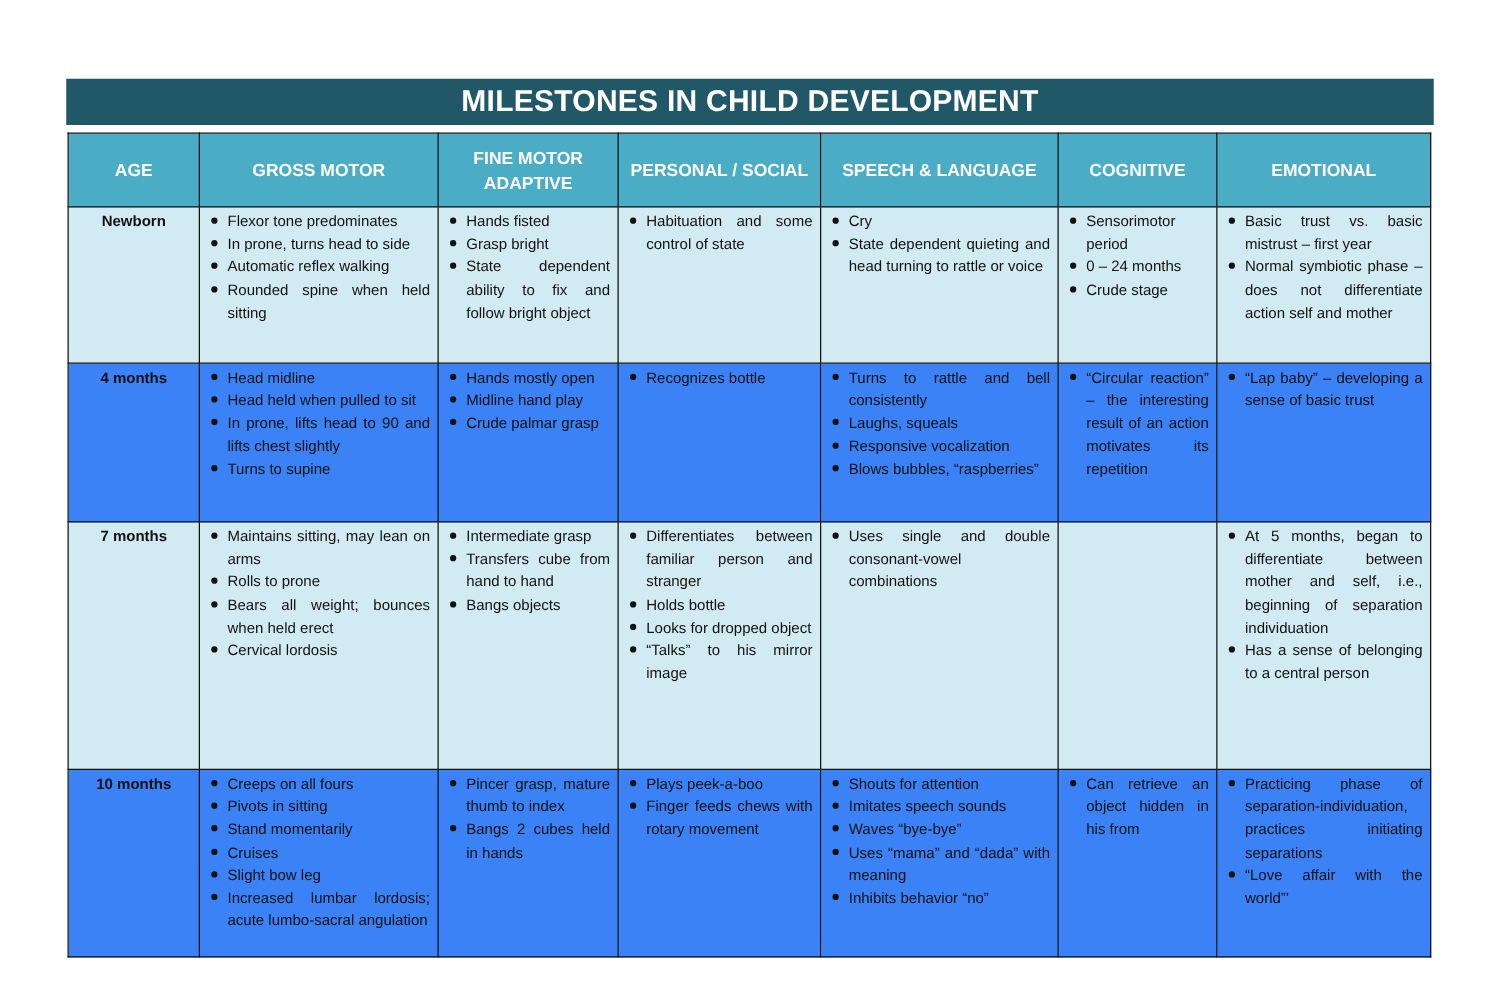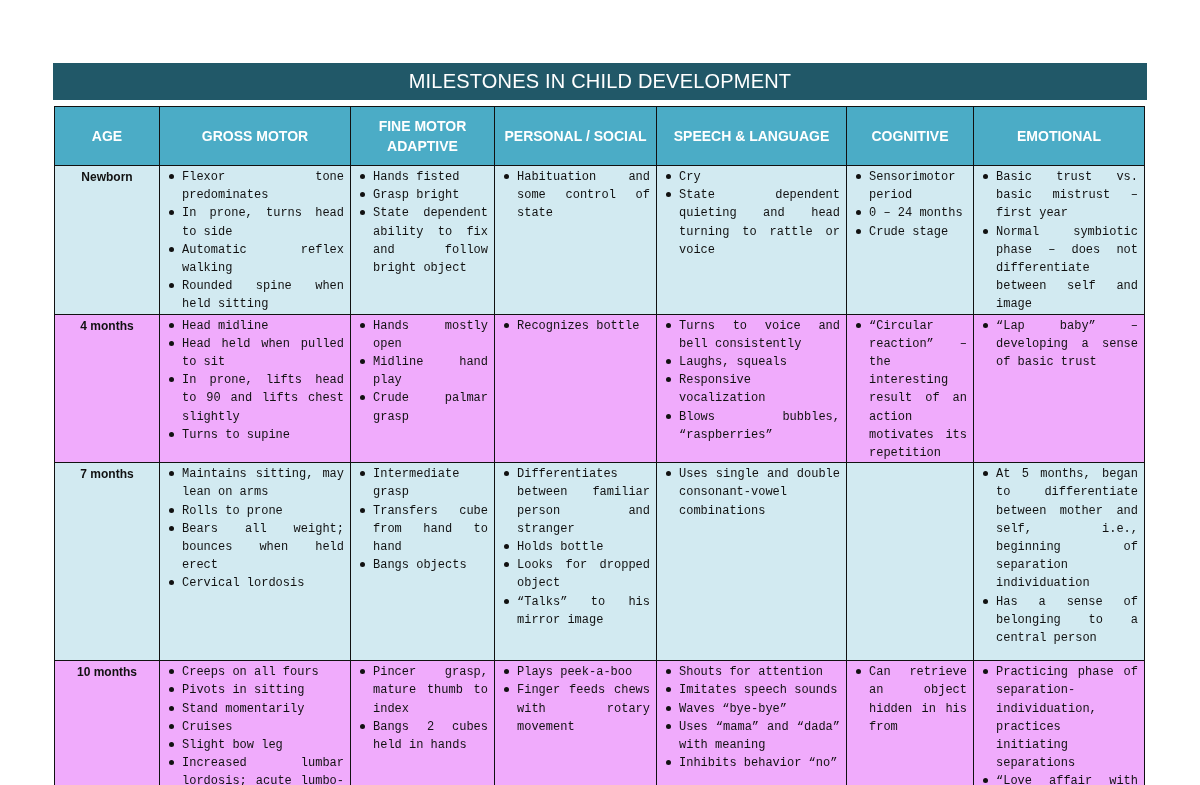--- a/index.html
+++ b/index.html
@@ -1,29 +1,29 @@
 <!DOCTYPE html>
 <html><head>
   <meta charset="utf-8">
   <style>
     html, body { margin: 0; padding: 0; background: #ffffff; }
     body { width: 1200px; height: 785px; position: relative; overflow: hidden;
            font-family: "Liberation Sans", "DejaVu Sans", sans-serif; color: #111; }
     .title-bar { position: absolute; left: 53px; top: 63px; width: 1094px; height: 37px;
-                 background: #215868; color: #fff; font-weight: normal; font-size: 20px;
+                 background: #215868; color: #fff; font-weight: bold; font-size: 24px;
                  display: flex; align-items: center; justify-content: center; letter-spacing: 0.2px; }
     table.ms { position: absolute; left: 54px; top: 106px; border-collapse: collapse; table-layout: fixed; }
     table.ms th, table.ms td { border: 1.5px solid #111; vertical-align: top; }
     table.ms th { background: #4bacc6; color: #fff; font-weight: bold; font-size: 14px;
                   text-align: center; vertical-align: middle; height: 58px; line-height: 20px; padding: 0 6px; }
     table.ms td { font-size: 12px; line-height: 18.2px; padding: 2px 6px 0 6px; }
     tr.shade td { background: #d2eaf1; }
-    tr.plain td { background: #f0abfc; }
+    tr.plain td { background: #3b82f6; }
     td.age { font-weight: bold; font-size: 13px; text-align: center; vertical-align: middle; }
-    ul.bl { margin: 0; padding: 0 0 0 16px; list-style: none; font-family: Liberation Mono, monospace; }
+    ul.bl { margin: 0; padding: 0 0 0 16px; list-style: none; }
     ul.bl li { position: relative; text-align: justify; }
     ul.bl li::before { content: ""; position: absolute; left: -13px; top: 6px; width: 5px; height: 5px;
                        border-radius: 50%; background: #111; }
   </style>
 </head>
 <body>
 
 <div class="title-bar">MILESTONES IN CHILD DEVELOPMENT</div>
 
 <table class="ms">
@@ -79,21 +79,21 @@
       <td>
           <ul class="bl">
             <li>Sensorimotor period</li>
             <li>0 – 24 months</li>
             <li>Crude stage</li>
           </ul>
         </td>
       <td>
           <ul class="bl">
             <li>Basic trust vs. basic mistrust – first year</li>
-            <li>Normal symbiotic phase – does not differentiate between self and image</li>
+            <li>Normal symbiotic phase – does not differentiate action self and mother</li>
           </ul>
         </td>
     </tr>
     <tr class="plain" style="height:127px">
       <td class="age">4 months</td>
       <td>
           <ul class="bl">
             <li>Head midline</li>
             <li>Head held when pulled to sit</li>
             <li>In prone, lifts head to 90 and lifts chest slightly</li>
@@ -107,21 +107,21 @@
             <li>Crude palmar grasp</li>
           </ul>
         </td>
       <td>
           <ul class="bl">
             <li>Recognizes bottle</li>
           </ul>
         </td>
       <td>
           <ul class="bl">
-            <li>Turns to voice and bell consistently</li>
+            <li>Turns to rattle and bell consistently</li>
             <li>Laughs, squeals</li>
             <li>Responsive vocalization</li>
             <li>Blows bubbles, “raspberries”</li>
           </ul>
         </td>
       <td>
           <ul class="bl">
             <li>“Circular reaction” – the interesting result of an action motivates its repetition</li>
           </ul>
         </td>

